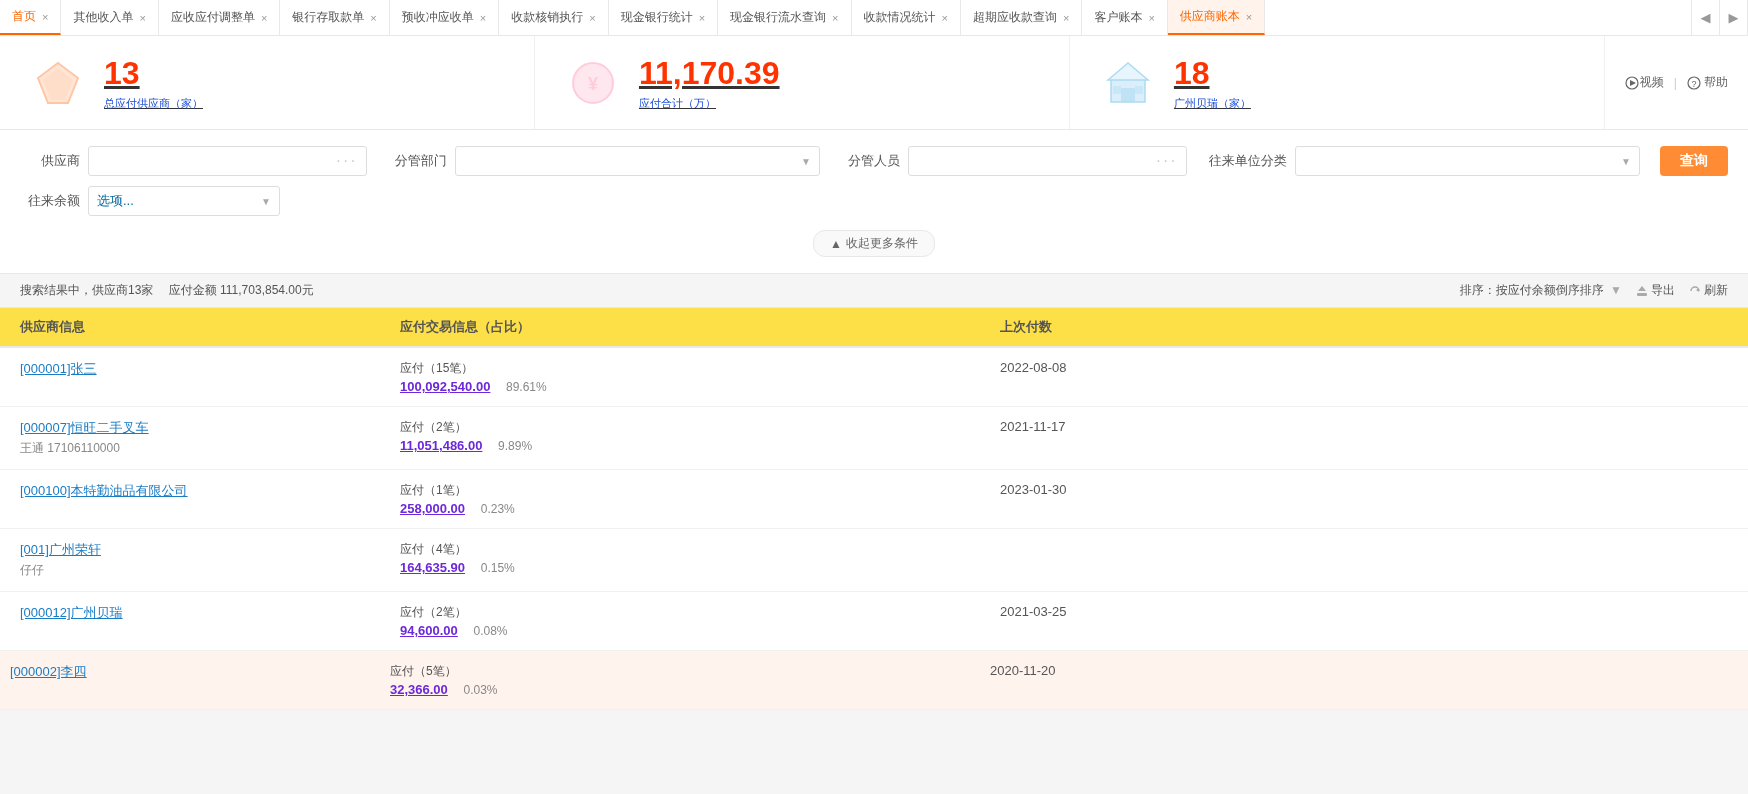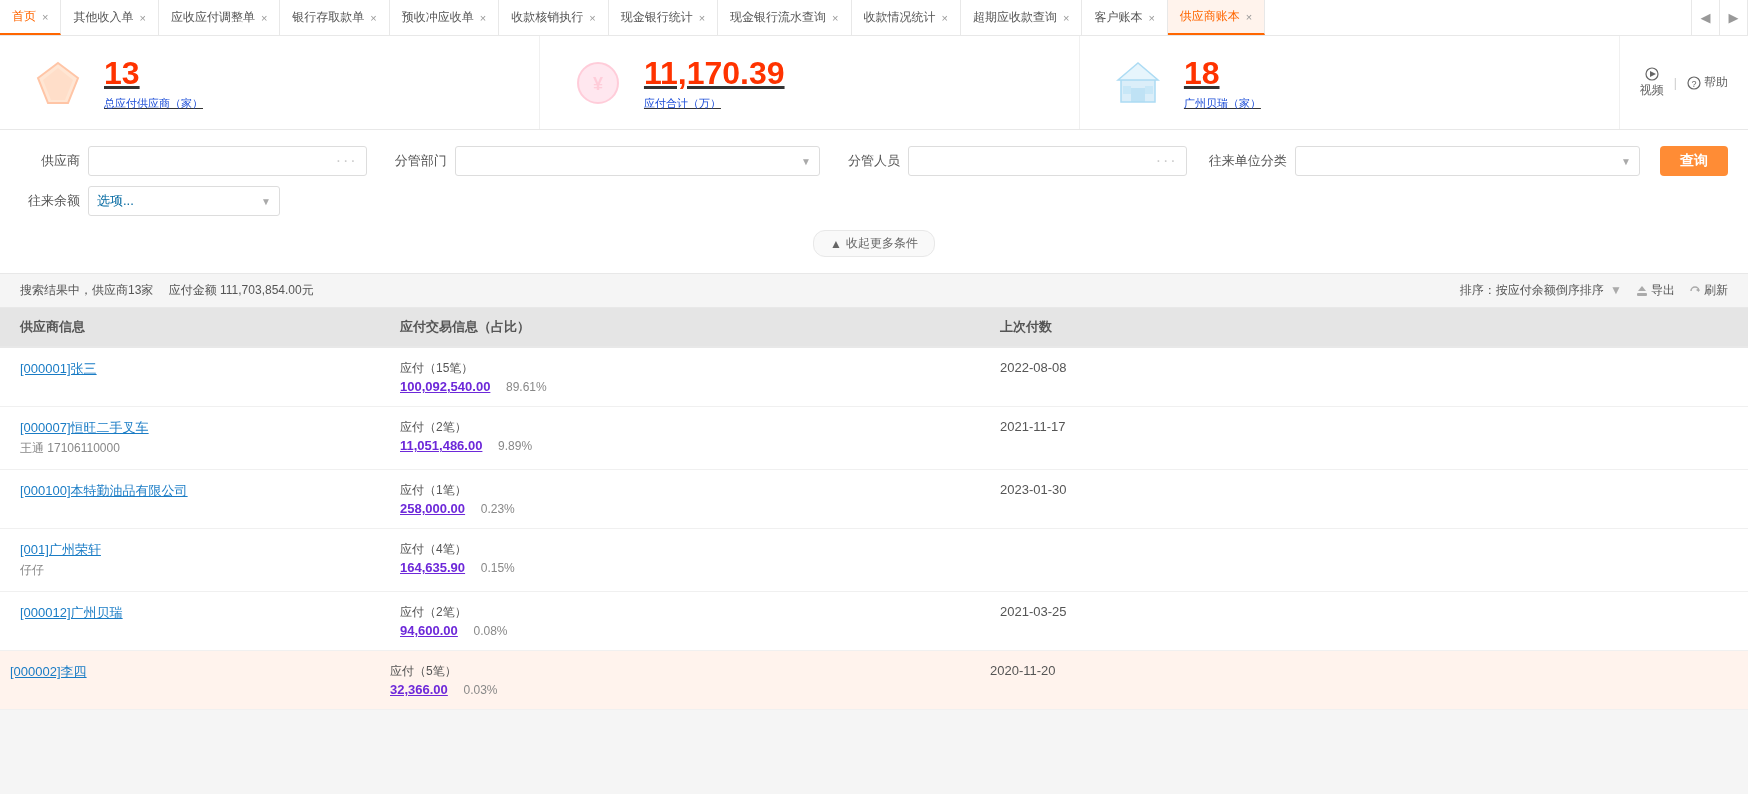--- a/index.html
+++ b/index.html
@@ -204,21 +204,21 @@
       gap: 14px;
     }
     .result-bar .right-actions span { cursor: pointer; color: #555; }
 
     
     .table-container {
       background: #fff;
     }
     .table-header {
       display: flex;
-      background: #e5e5e5;
+      background: #fde047;
       border-bottom: 2px solid #e8e8e8;
       padding: 10px 20px;
       font-weight: bold;
       color: #555;
       font-size: 13px;
     }
     .col-supplier { flex: 0 0 380px; }
     .col-transaction { flex: 0 0 600px; }
     .col-lastpay { flex: 1; }
 
@@ -366,21 +366,21 @@
         <rect x="32" y="28" width="8" height="8" fill="#5bb8e8" opacity="0.4"></rect>
       </svg>
     </div>
     <div class="stat-info">
       <div class="stat-number">18</div>
       <div class="stat-label">广州贝瑞（家）</div>
     </div>
   </div>
 
   <div class="top-right-links">
-    <span style="display:flex;align-items:center;gap:1px;flex-direction:column;">
+    <span style="display:flex;align-items:center;gap:1px;">
       <svg width="14" height="14" viewBox="0 0 14 14" fill="none">
           <circle cx="7" cy="7" r="6" stroke="#666" stroke-width="1.2"></circle>
           <polygon points="5,4 11,7 5,10" fill="#666"></polygon>
         </svg>
       <span>视频</span>
     </span>
     <span class="divider-v">|</span>
     <span style="display:flex;align-items:center;gap:3px;">
       <svg width="14" height="14" viewBox="0 0 14 14" fill="none">
           <circle cx="7" cy="7" r="6" stroke="#666" stroke-width="1.2"></circle>

